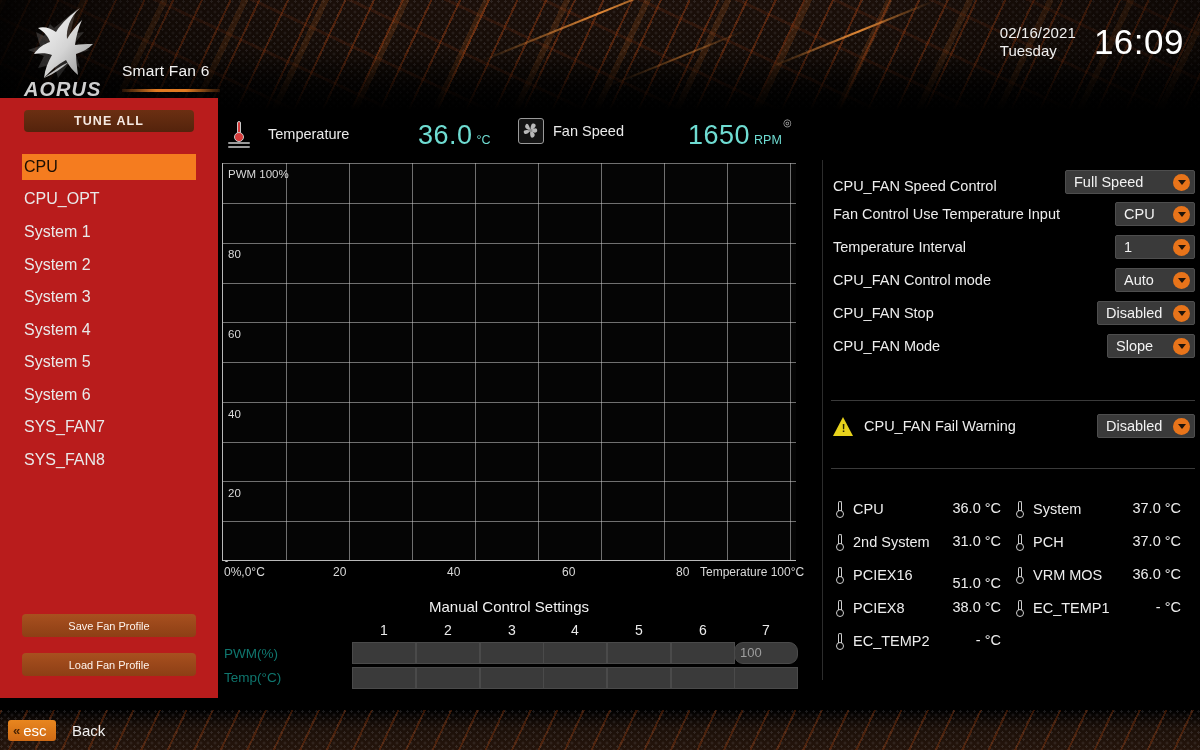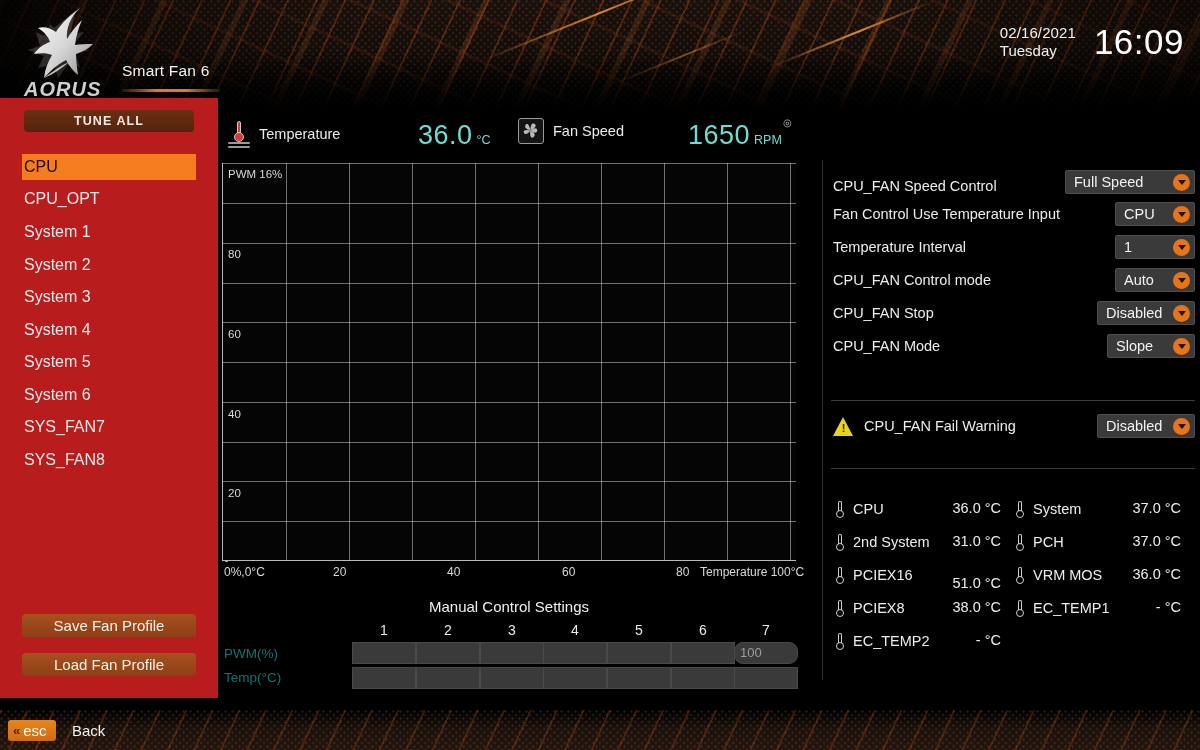--- a/index.html
+++ b/index.html
@@ -58,21 +58,21 @@
   }
   .side-item {
     position:absolute; left:22px; width:174px; height:26px;
     font-size:16px; color:#e9e9e9; display:flex; align-items:center; padding-left:2px;
   }
   .side-item.active { background:#f57c1f; color:#1a0d03; font-weight:400; }
   #side-clip { position:absolute; left:0; top:56px; width:218px; height:410px; overflow:hidden; }
   .profile-btn {
     position:absolute; left:22px; width:174px; height:23px; border-radius:4px;
     background: linear-gradient(to bottom, #a8501f, #8d3f15);
-    color:#fdf3ec; font-size:15px; display:flex; align-items:center; justify-content:center;
+    color:#fdf3ec; font-size:11px; display:flex; align-items:center; justify-content:center;
   }
 
   
   #metric-bar { position:absolute; left:220px; top:112px; width:600px; height:52px; }
   .metric-label { font-size:14.5px; color:#eaeaea; }
   .metric-val { font-size:27px; color:#6fdcd2; letter-spacing:.5px; }
   .metric-unit { font-size:12.5px; color:#6fdcd2; }
 
   
   .thermo { position:relative; width:22px; height:28px; }
@@ -197,21 +197,21 @@
     <div class="side-item" style="top:228px;">System 6</div>
     <div class="side-item" style="top:260px;">SYS_FAN7</div>
     <div class="side-item" style="top:293px;">SYS_FAN8</div>
   </div>
 
   <div class="profile-btn" style="top:516px;">Save Fan Profile</div>
   <div class="profile-btn" style="top:555px;">Load Fan Profile</div>
 </div>
 
 <div id="metric-bar">
-  <div style="position:absolute; left:8px; top:8px; display:flex; align-items:center; gap:9px;">
+  <div style="position:absolute; left:8px; top:8px; display:flex; align-items:center; gap:18px;">
     <div class="thermo">
       <div class="stem"></div>
         <div class="bulb"></div>
       <div class="w" style="top:22px;"></div>
         <div class="w" style="top:26px;"></div>
     </div>
     <span class="metric-label">Temperature</span>
   </div>
   <div style="position:absolute; left:198px; top:8px; display:flex; align-items:baseline; gap:4px;">
     <span class="metric-val">36.0</span>
@@ -258,21 +258,21 @@
     <div class="hline" style="top:40px;"></div>
     <div class="hline" style="top:80px;"></div>
     <div class="hline" style="top:120px;"></div>
     <div class="hline" style="top:159px;"></div>
     <div class="hline" style="top:199px;"></div>
     <div class="hline" style="top:239px;"></div>
     <div class="hline" style="top:279px;"></div>
     <div class="hline" style="top:318px;"></div>
     <div class="hline" style="top:358px;"></div>
   </div>
-  <div class="y-lab" style="top:5px;">PWM 16%</div>
+  <div class="y-lab" style="top:5px;">PWM 100%</div>
   <div class="y-lab" style="top:85px;">80</div>
   <div class="y-lab" style="top:165px;">60</div>
   <div class="y-lab" style="top:245px;">40</div>
   <div class="y-lab" style="top:324px;">20</div>
 </div>
 
 <div class="x-lab" style="left:224px; top:565px;">0%,0°C</div>
 <div class="x-lab" style="left:333px; top:565px;">20</div>
 <div class="x-lab" style="left:447px; top:565px;">40</div>
 <div class="x-lab" style="left:562px; top:565px;">60</div>

